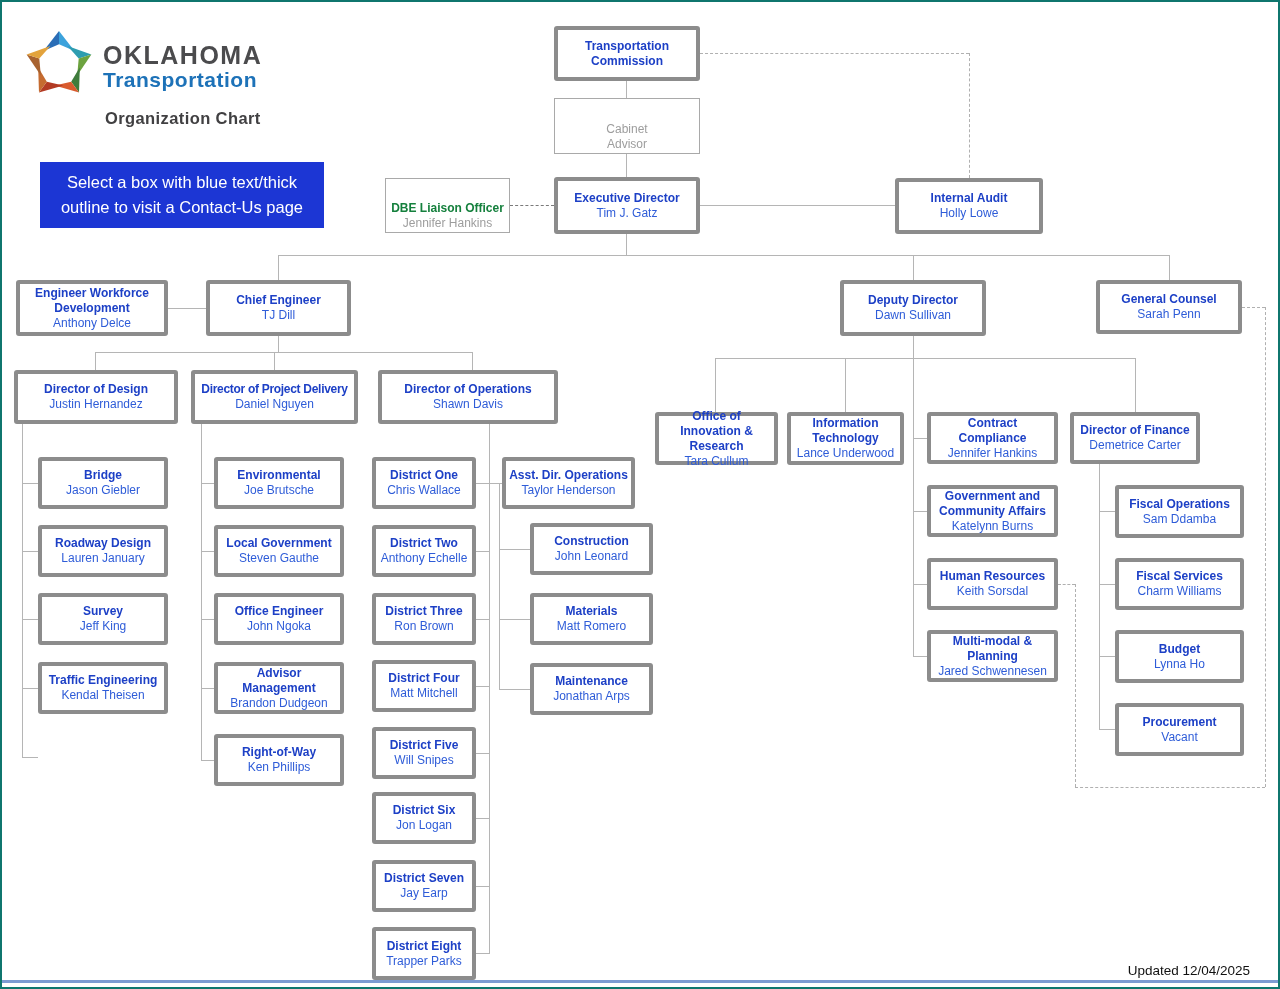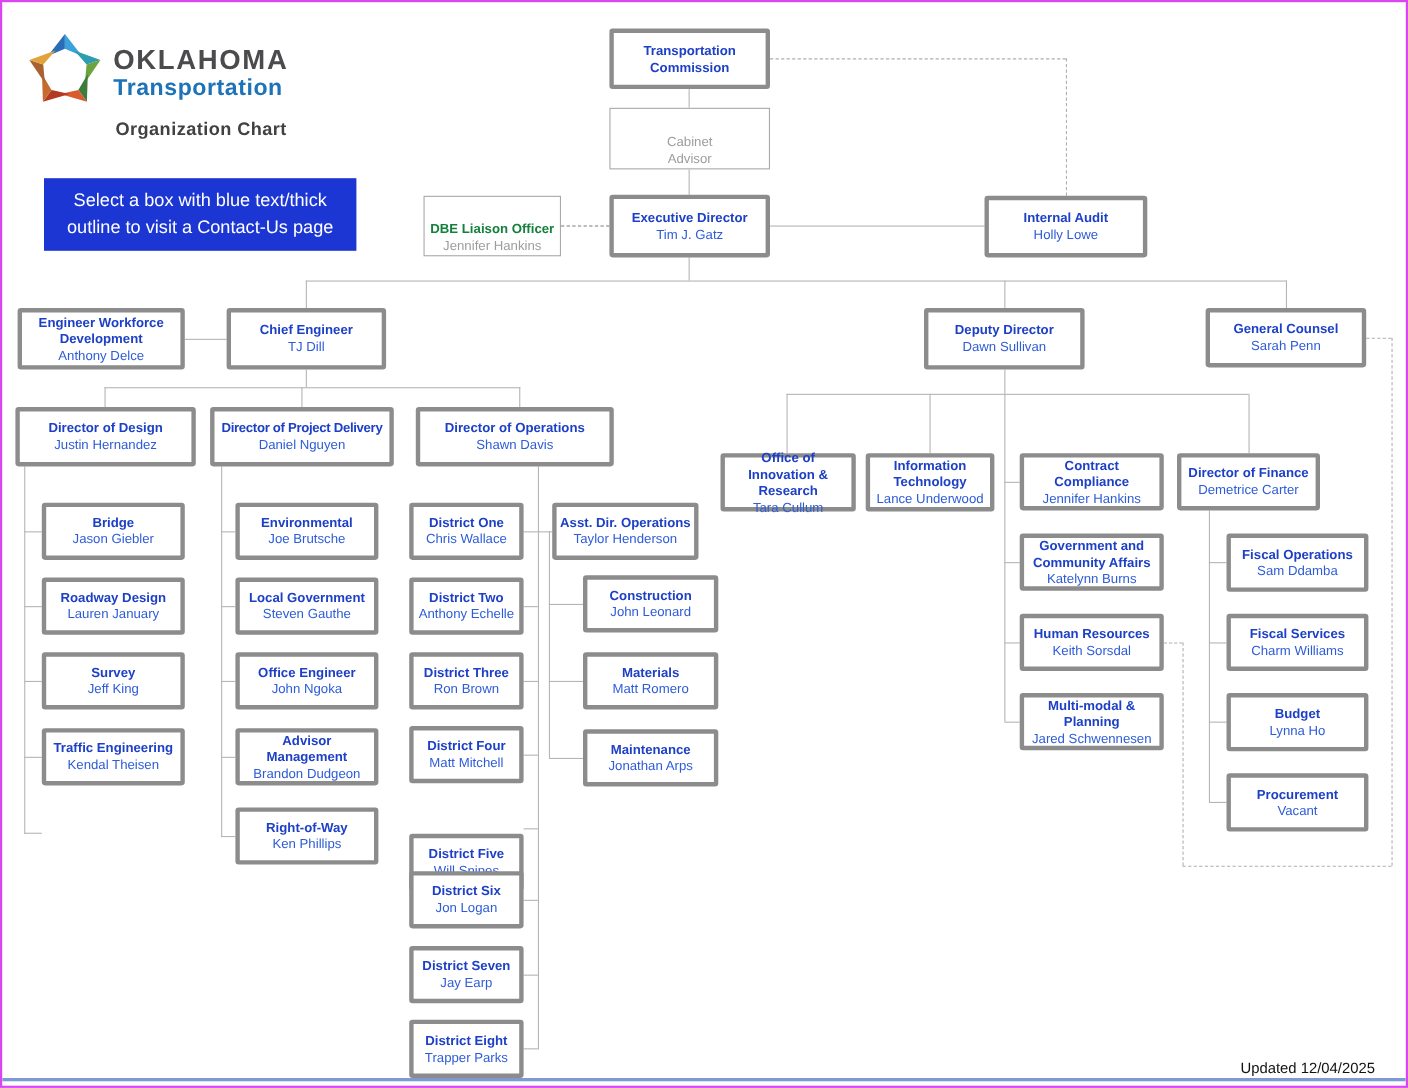--- a/index.html
+++ b/index.html
@@ -1,17 +1,17 @@
 <!DOCTYPE html>
 <html><head>
 <meta charset="utf-8">
 <title>Organization Chart</title>
 <style>
   html,body{margin:0;padding:0;background:#e9e9e9;font-family:"Liberation Sans",sans-serif;}
-  #page{position:relative;width:1280px;height:989px;background:#fff;border:2px solid #d946ef;box-sizing:border-box;margin:0 auto;overflow:hidden;}
+  #page{position:relative;width:1280px;height:989px;background:#fff;border:2px solid #0f766e;box-sizing:border-box;margin:0 auto;overflow:hidden;}
   
   .bx{position:absolute;background:#fff;border:4px solid #8c8c8c;border-radius:3px;display:flex;flex-direction:column;align-items:center;justify-content:center;text-align:center;box-sizing:border-box;padding:1px 3px;line-height:15px;cursor:pointer;}
   .bx .t{font-weight:bold;font-size:12px;color:#1d40c6;}
   .bx .n{font-size:12px;color:#2e5cd8;}
   .bx.thin{border-width:1px;border-color:#a9a9a9;border-radius:0;cursor:default;justify-content:flex-end;}
   .bx.grayt .t{color:#9d9d9d;font-weight:normal;max-width:78px;}
   .bx.dbe .t{color:#15803d;}
   .bx.dbe .n{color:#9d9d9d;}
   .bx.tight .t{letter-spacing:-0.3px;text-align:right;}
   
@@ -234,21 +234,21 @@
       <div class="n">Anthony Echelle</div>
     </div>
   <div class="bx" style="left:370px;top:591px;width:104px;height:52px">
       <div class="t">District Three</div>
       <div class="n">Ron Brown</div>
     </div>
   <div class="bx" style="left:370px;top:658px;width:104px;height:52px">
       <div class="t">District Four</div>
       <div class="n">Matt Mitchell</div>
     </div>
-  <div class="bx" style="left:370px;top:756px;width:104px;height:52px">
+  <div class="bx" style="left:370px;top:725px;width:104px;height:52px">
       <div class="t">District Five</div>
       <div class="n">Will Snipes</div>
     </div>
   <div class="bx" style="left:370px;top:790px;width:104px;height:52px">
       <div class="t">District Six</div>
       <div class="n">Jon Logan</div>
     </div>
   <div class="bx" style="left:370px;top:858px;width:104px;height:52px">
       <div class="t">District Seven</div>
       <div class="n">Jay Earp</div>

